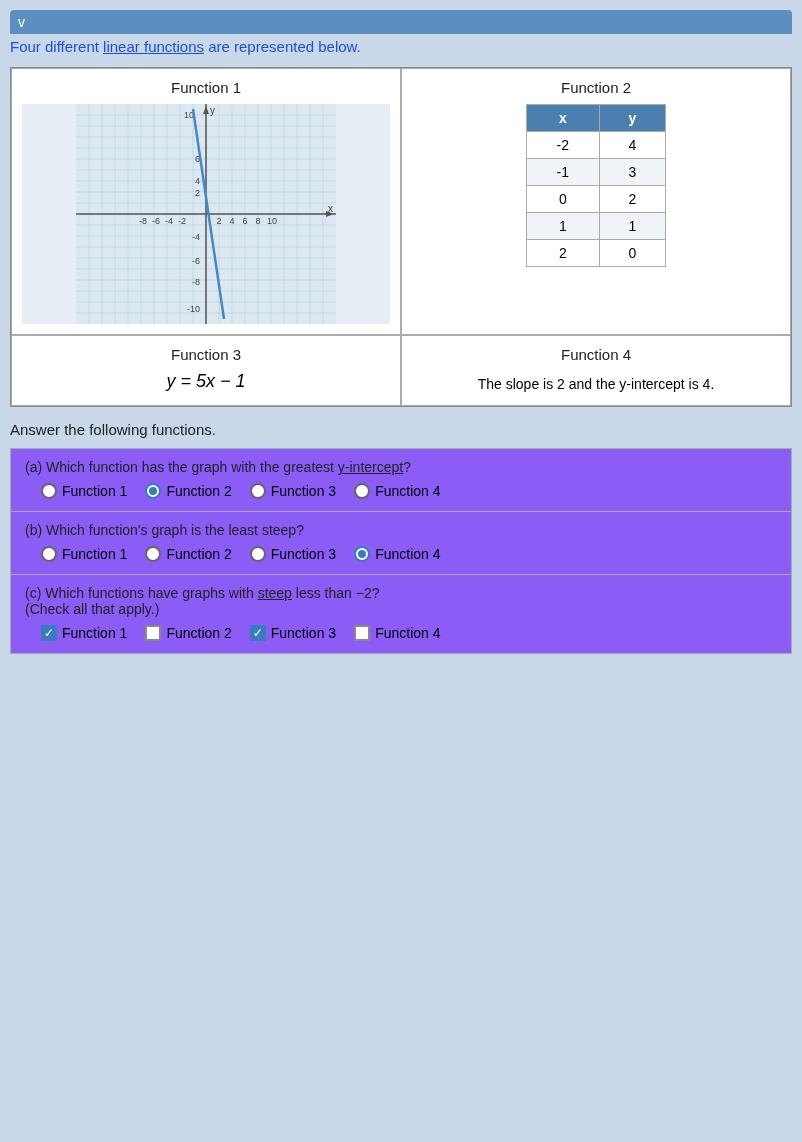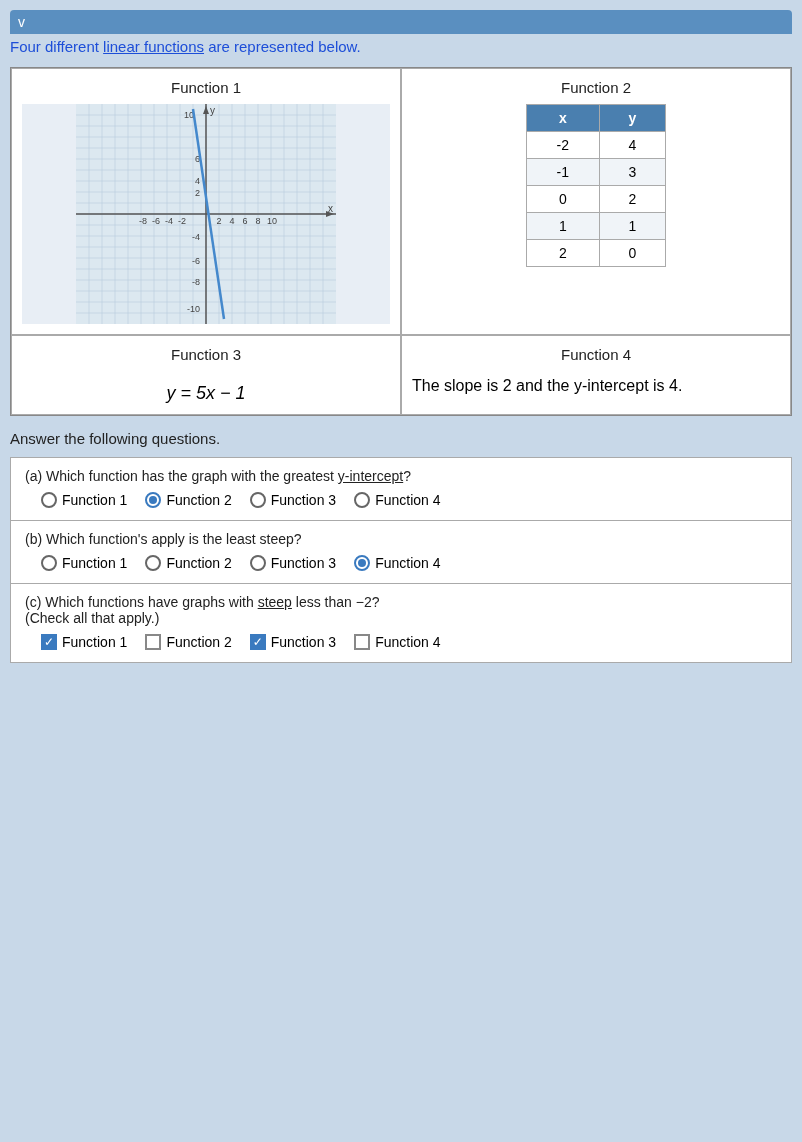--- a/index.html
+++ b/index.html
@@ -75,39 +75,39 @@
     .f2-table th {
       background: #4a7faf;
       color: white;
       font-weight: bold;
     }
     .f2-table tr:nth-child(even) td { background: #f0f4f8; }
     .f2-table tr:nth-child(odd) td { background: #fff; }
     
     .f3-equation {
       font-size: 18px;
-      margin-top: 20px;
+      margin-top: 8px;
       font-style: italic;
     }
     
     .f4-desc {
-      font-size: 16px;
-      text-align: left;
+      font-size: 14px;
+      text-align: center;
       margin-top: 10px;
       line-height: 1.6;
     }
     
     .answer-section {
       font-size: 15px;
       color: #222;
       margin-bottom: 10px;
     }
     .question-block {
       border: 1px solid #aaa;
-      background: #ffffff;
+      background: #8b5cf6;
       margin-bottom: 0;
     }
     .question-block + .question-block {
       border-top: none;
     }
     .question-row {
       padding: 10px 14px 4px 14px;
       font-size: 14px;
       color: #222;
     }
@@ -301,21 +301,21 @@
     <div class="function-title">Function 3</div>
     <div class="f3-equation">y = 5x − 1</div>
   </div>
 
   <div class="function-cell">
     <div class="function-title">Function 4</div>
     <div class="f4-desc">The slope is 2 and the y-intercept is 4.</div>
   </div>
 </div>
 
-<p class="answer-section">Answer the following questions.</p>
+<p class="answer-section">Answer the following functions.</p>
 
 <div class="question-block">
   <div class="question-row">
     (a) Which function has the graph with the greatest <u>y-intercept</u>?
   </div>
   <div class="options-row">
     <label class="radio-option">
       <div class="radio-circle"></div>
       <span>Function 1</span>
     </label>
@@ -329,21 +329,21 @@
     </label>
     <label class="radio-option">
       <div class="radio-circle"></div>
       <span>Function 4</span>
     </label>
   </div>
 </div>
 
 <div class="question-block">
   <div class="question-row">
-    (b) Which function's apply is the least steep?
+    (b) Which function's graph is the least steep?
   </div>
   <div class="options-row">
     <label class="radio-option">
       <div class="radio-circle"></div>
       <span>Function 1</span>
     </label>
     <label class="radio-option">
       <div class="radio-circle"></div>
       <span>Function 2</span>
     </label>

